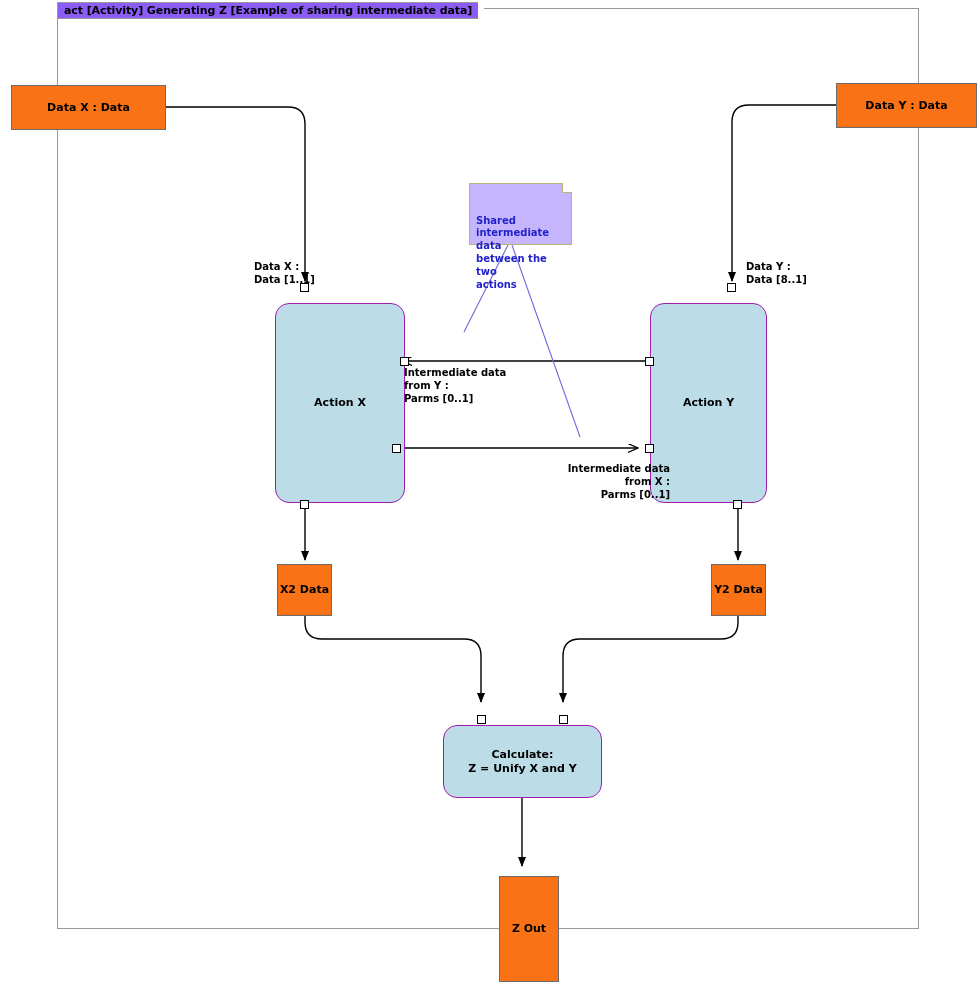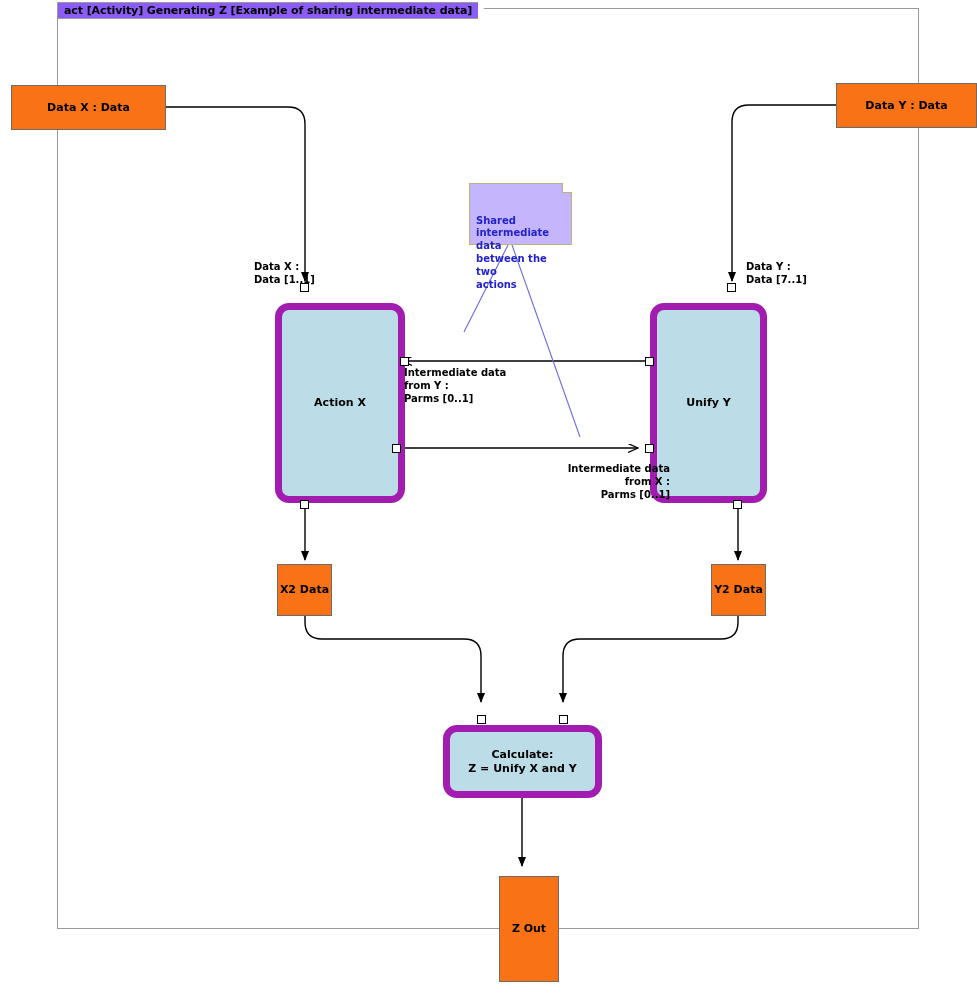--- a/index.html
+++ b/index.html
@@ -75,21 +75,21 @@
     font-weight: bold;
     color: #000000;
     line-height: 1.25;
   }
   .datastore {
     background: #f97316;
     border: 1px solid #6b6b6b;
   }
   .action {
     background: #bcdde8;
-    border: 7px solid #a21caf;
+    border: 1px solid #a21caf;
     border-radius: 14px;
   }
   .pin {
     position: absolute;
     width: 9px;
     height: 9px;
     background: #ffffff;
     border: 1px solid #000000;
     box-sizing: border-box;
   }
@@ -183,21 +183,21 @@
   <div class="node datastore" style="left:11px;top:85px;width:155px;height:45px;">Data X : Data</div>
 
   <div class="node datastore" style="left:836px;top:83px;width:141px;height:45px;text-align:right;">Data Y : Data</div>
 
   <div class="node action" style="left:275px;top:303px;width:130px;height:200px;">Action X</div>
   <div class="pin" style="left:300px;top:283px;"></div>
   <div class="pin" style="left:400px;top:357px;"></div>
   <div class="pin" style="left:392px;top:444px;"></div>
   <div class="pin" style="left:300px;top:500px;"></div>
 
-  <div class="node action" style="left:650px;top:303px;width:117px;height:200px;">Unify Y</div>
+  <div class="node action" style="left:650px;top:303px;width:117px;height:200px;">Action Y</div>
   <div class="pin" style="left:727px;top:283px;"></div>
   <div class="pin" style="left:645px;top:357px;"></div>
   <div class="pin" style="left:645px;top:444px;"></div>
   <div class="pin" style="left:733px;top:500px;"></div>
 
   <div class="node datastore" style="left:277px;top:564px;width:55px;height:52px;">X2 Data</div>
   <div class="node datastore" style="left:711px;top:564px;width:55px;height:52px;">Y2 Data</div>
 
   <div class="node action" style="left:443px;top:725px;width:159px;height:73px;white-space:pre-line;">Calculate:
 Z = Unify X and Y</div>
@@ -211,21 +211,21 @@
     <span>Shared
 intermediate data
 between the two
 actions</span>
   </div>
 
   <div class="edge-label" style="left:254px;top:260px;text-align:left;">Data X :
 Data [1..1]</div>
 
   <div class="edge-label" style="left:746px;top:260px;text-align:left;">Data Y :
-Data [7..1]</div>
+Data [8..1]</div>
 
   <div class="edge-label" style="left:404px;top:366px;text-align:left;">Intermediate data
 from Y :
  Parms [0..1]</div>
 
   <div class="edge-label" style="left:552px;top:462px;text-align:right;width:118px;">Intermediate data
 from X :
 Parms [0..1]</div>
 
 </div>

